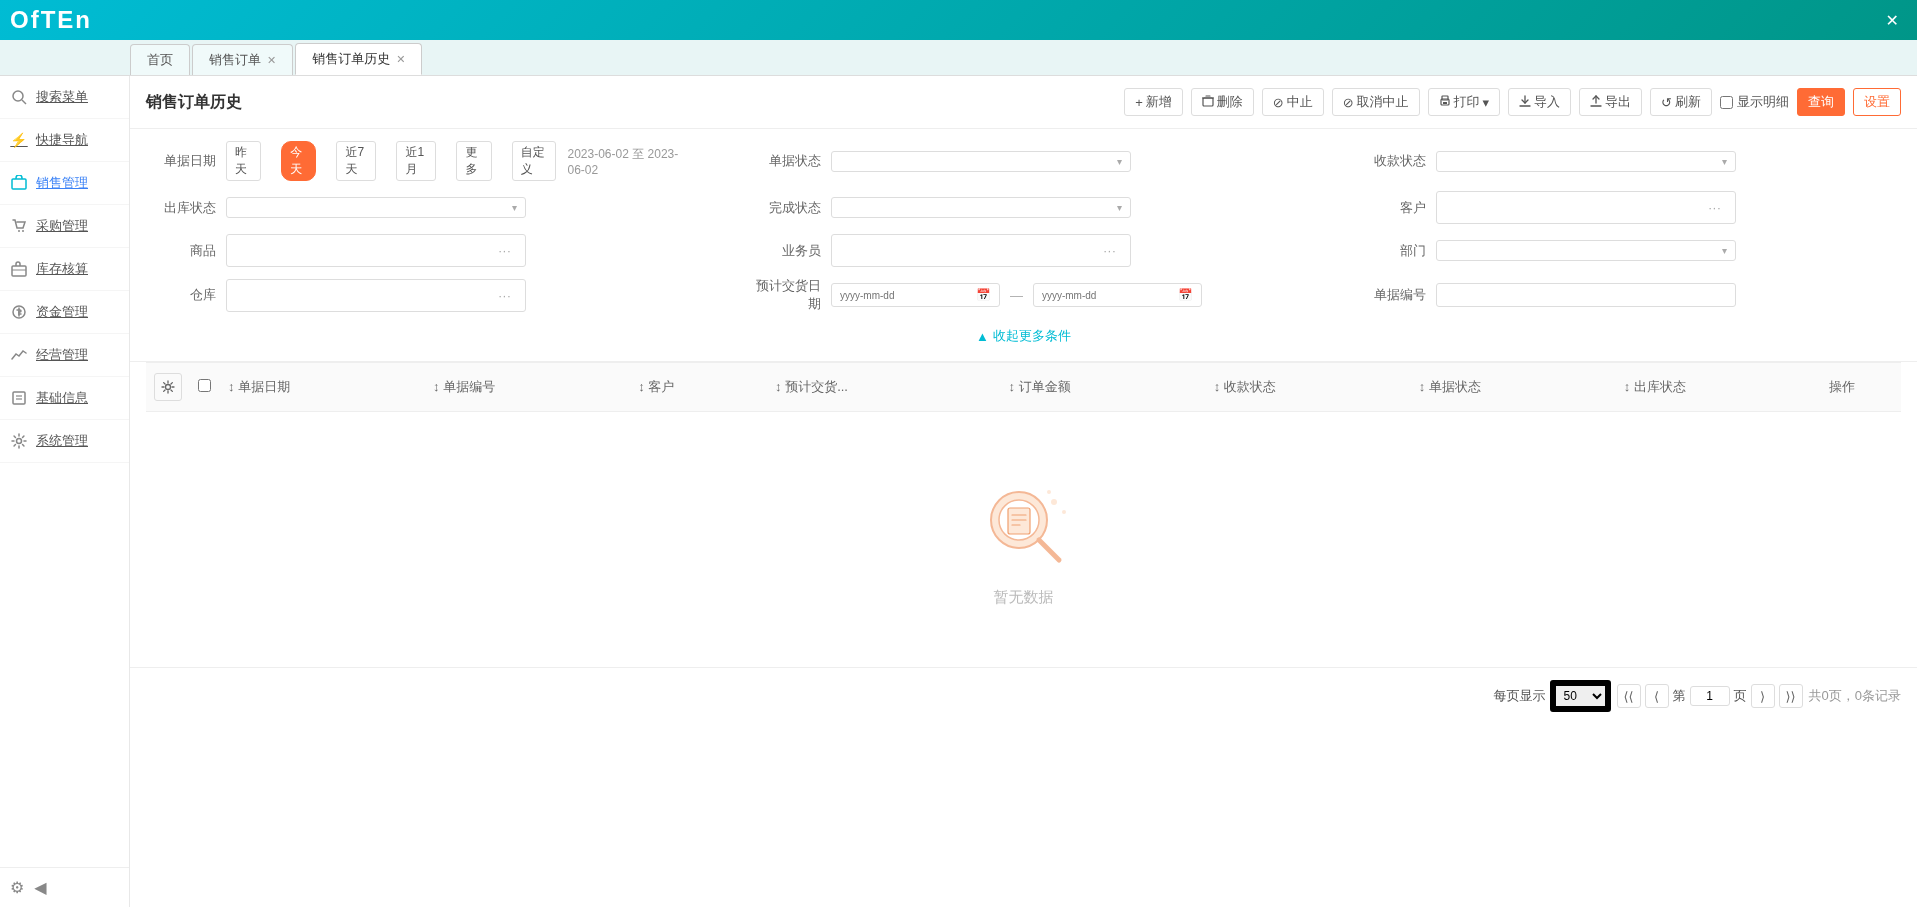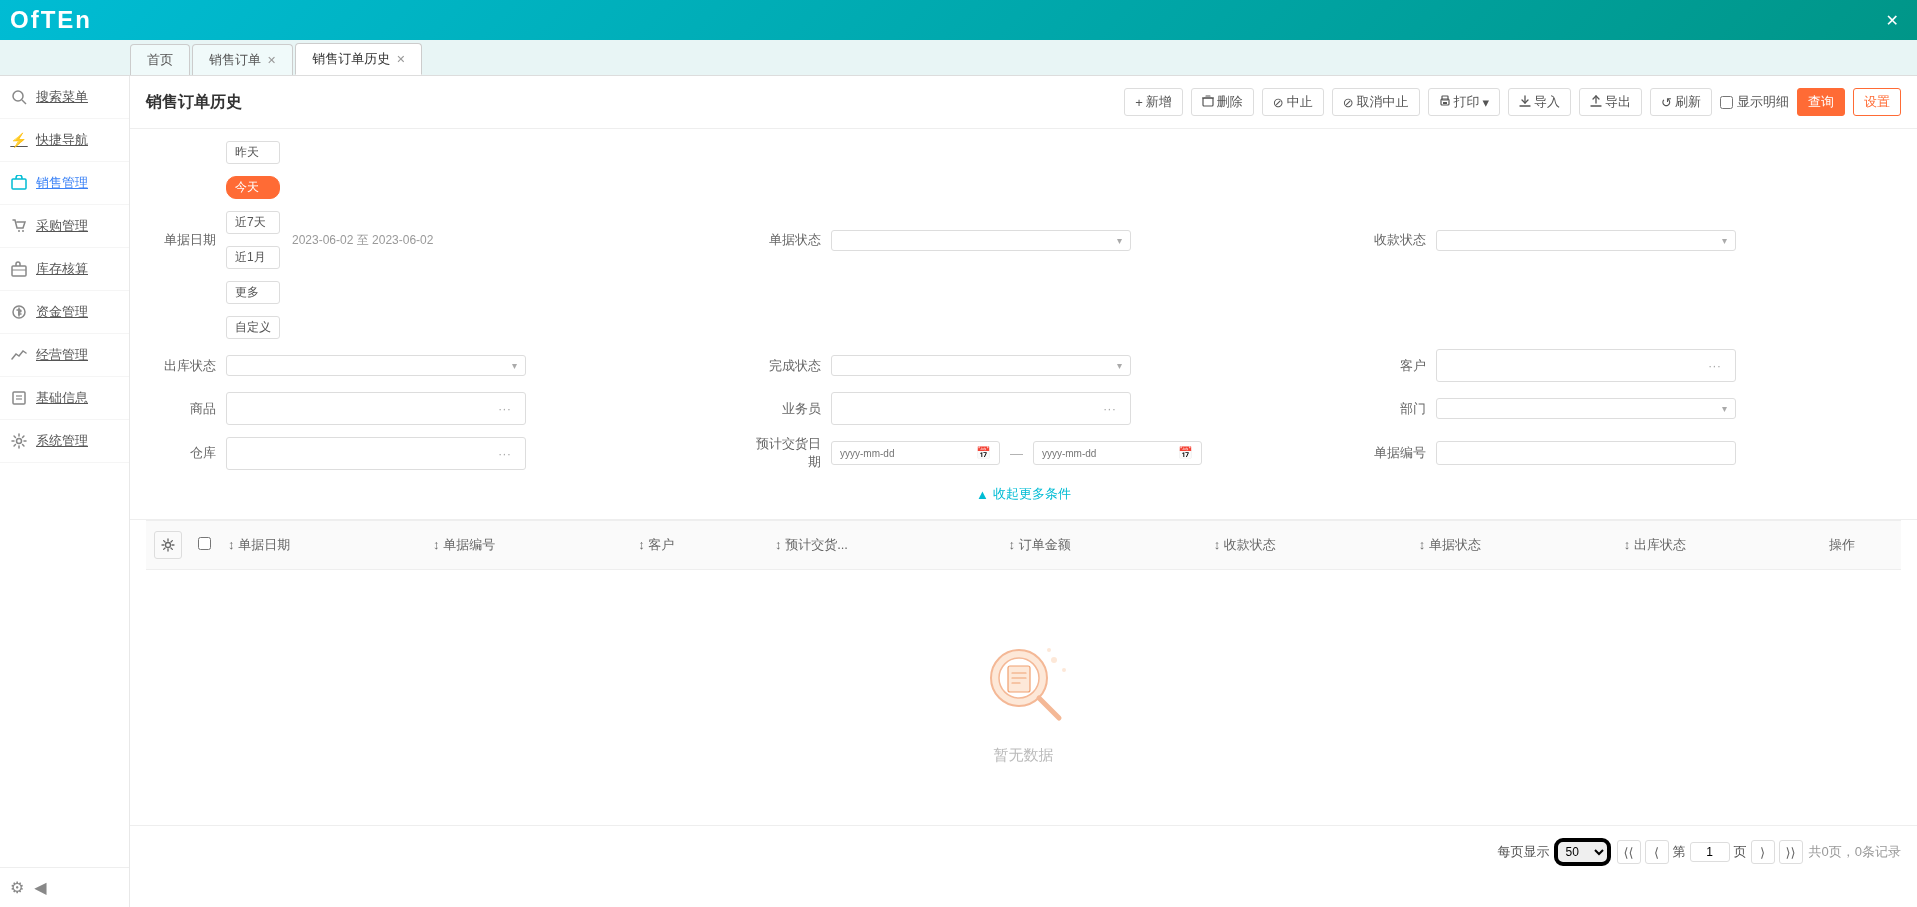--- a/index.html
+++ b/index.html
@@ -35,21 +35,21 @@
     .toolbar-btn { display: flex; align-items: center; gap: 3px; padding: 4px 10px; border: 1px solid #ddd; border-radius: 3px; cursor: pointer; background: white; color: #555; font-size: 12px; }
     .toolbar-btn.primary { background: #ff6b35; border-color: #ff6b35; color: white; }
     .show-details { display: flex; align-items: center; gap: 4px; font-size: 12px; color: #555; }
     .show-details input { cursor: pointer; }
 
     
     .filter-area { padding: 12px 16px; border-bottom: 1px solid #eee; }
     .filter-row { display: flex; align-items: center; margin-bottom: 10px; gap: 0; }
     .filter-label { width: 80px; color: #666; flex-shrink: 0; text-align: right; padding-right: 10px; font-size: 13px; }
     .filter-control { flex: 1; display: flex; align-items: center; gap: 6px; }
-    .date-quick-btns { display: flex; gap: 12px; flex-direction: column; }
+    .date-quick-btns { display: flex; gap: 20px; }
     .date-btn { padding: 2px 8px; border: 1px solid #ddd; border-radius: 3px; cursor: pointer; font-size: 12px; color: #555; background: white; }
     .date-btn.active { background: #ff6b35; border-color: #ff6b35; color: white; border-radius: 10px; }
     .date-range { color: #999; font-size: 12px; margin-left: 6px; }
     .select-control { display: flex; align-items: center; border: 1px solid #ddd; border-radius: 3px; padding: 4px 8px; background: white; min-width: 200px; cursor: pointer; }
     .select-control .placeholder { color: #ccc; flex: 1; }
     .select-arrow { color: #aaa; font-size: 10px; margin-left: 4px; }
     .input-control { display: flex; align-items: center; border: 1px solid #ddd; border-radius: 3px; padding: 4px 8px; background: white; min-width: 200px; }
     .input-control input { border: none; outline: none; flex: 1; font-size: 12px; background: transparent; }
     .input-more { color: #aaa; cursor: pointer; padding: 4px 6px; }
     .date-input { display: flex; align-items: center; border: 1px solid #ddd; border-radius: 3px; padding: 4px 8px; background: white; min-width: 150px; gap: 4px; }
@@ -74,21 +74,21 @@
     .gear-col { width: 40px; }
 
     
     .empty-state { display: flex; flex-direction: column; align-items: center; justify-content: center; padding: 60px 0; }
     .empty-icon { width: 120px; height: 100px; position: relative; margin-bottom: 16px; }
     .empty-text { color: #bbb; font-size: 15px; }
 
     
     .pagination { display: flex; align-items: center; justify-content: flex-end; padding: 12px 16px; border-top: 1px solid #eee; gap: 6px; font-size: 12px; color: #555; }
     .page-size-select { display: flex; align-items: center; gap: 4px; }
-    .page-size-select select { border: 4px solid #000000; border-radius: 9px; padding: 2px 4px; font-size: 12px; }
+    .page-size-select select { border: 6px solid #000000; border-radius: 3px; padding: 2px 4px; font-size: 12px; }
     .page-nav { display: flex; align-items: center; gap: 4px; }
     .page-nav-btn { width: 24px; height: 24px; border: 1px solid #ddd; border-radius: 3px; display: flex; align-items: center; justify-content: center; cursor: pointer; color: #666; background: white; }
     .page-input { width: 40px; border: 1px solid #ddd; border-radius: 3px; padding: 2px 4px; text-align: center; font-size: 12px; }
     .total-info { color: #999; }
   </style>
 </head>
 <body>
 
 <div class="top-bar">
   <span style="color:white; font-size:24px; font-weight:bold; letter-spacing:2px;">OfTEn</span>

